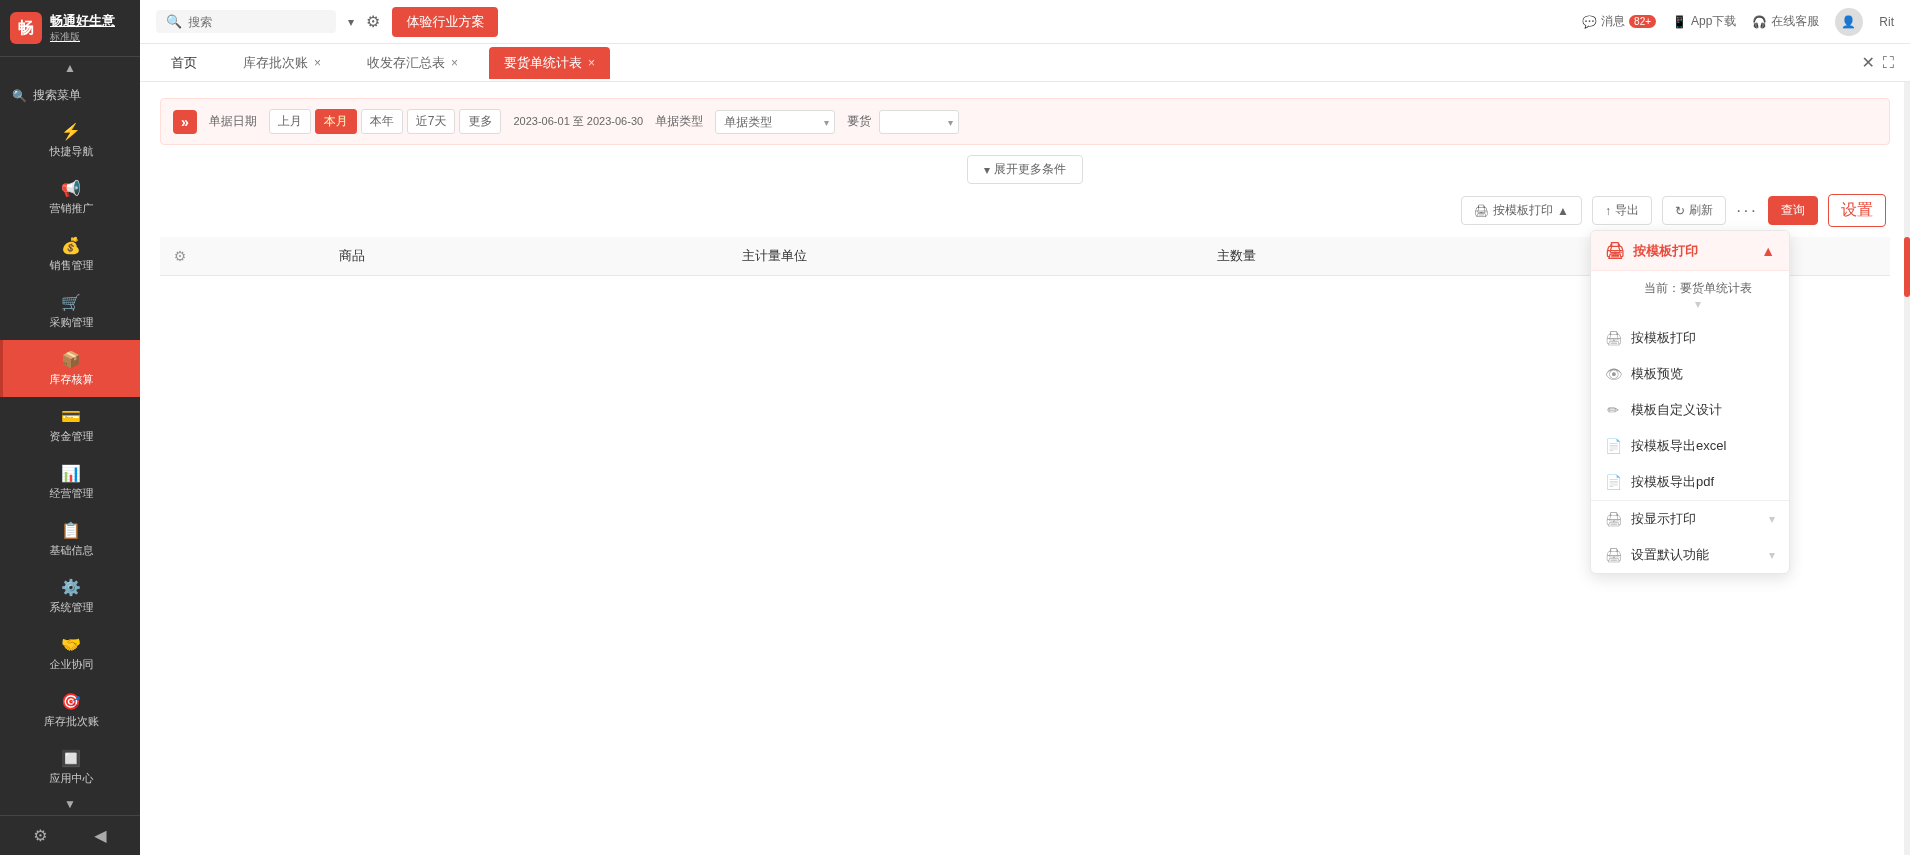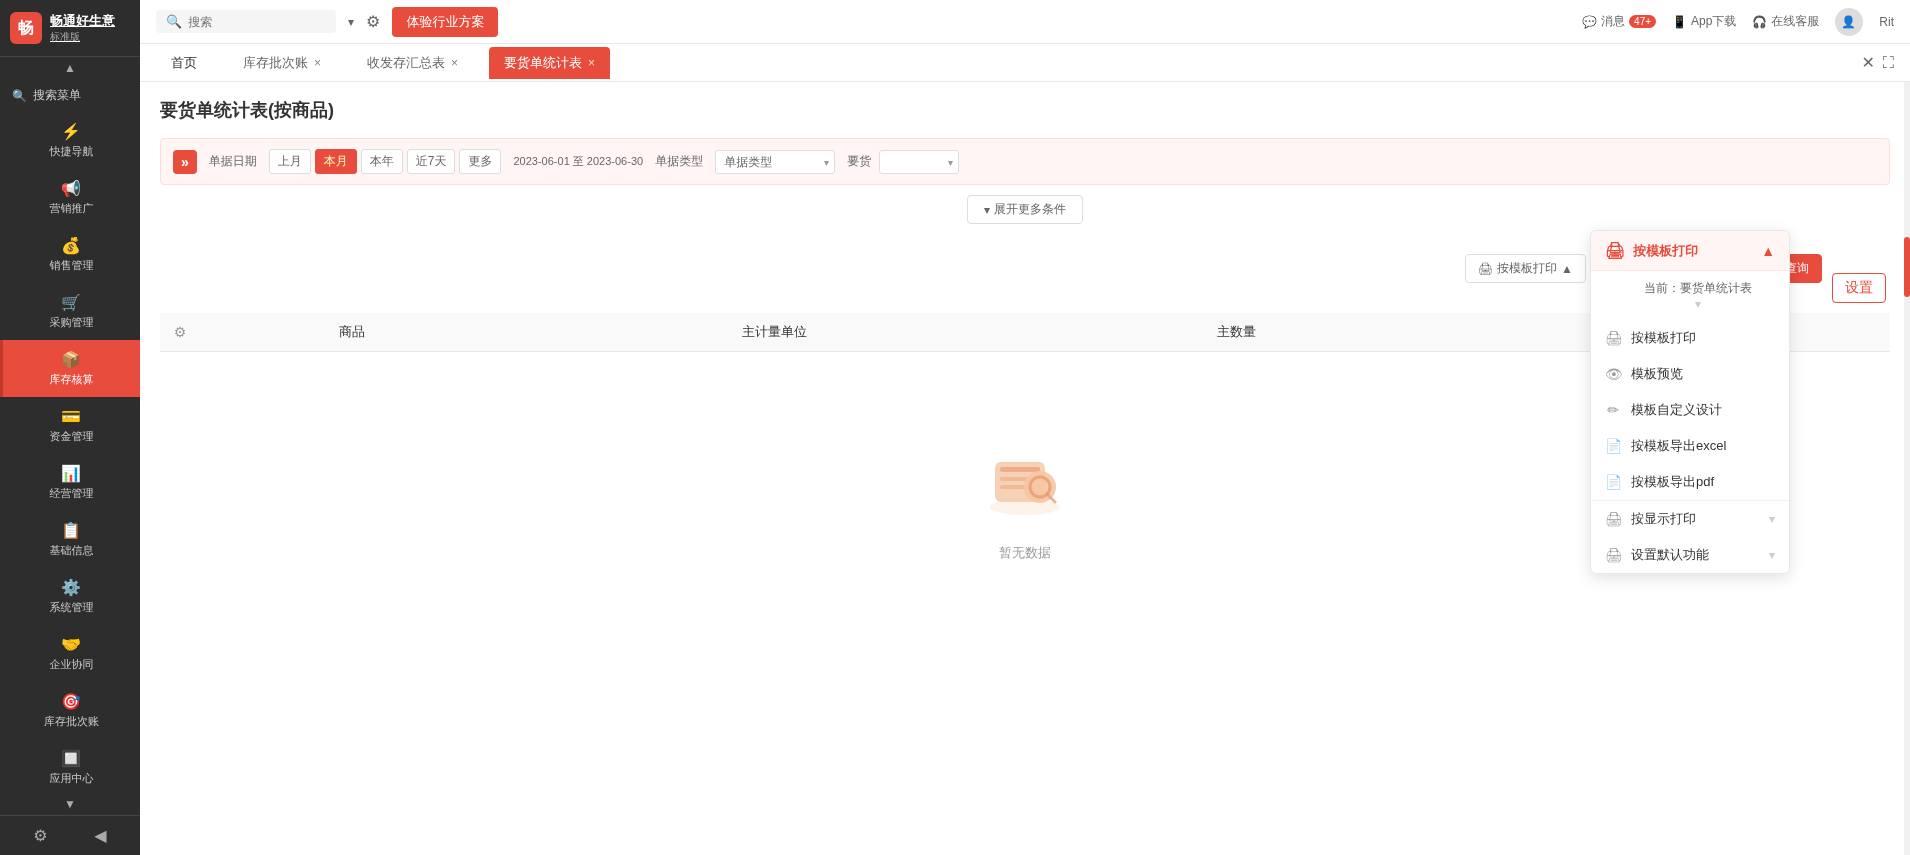--- a/index.html
+++ b/index.html
@@ -296,24 +296,23 @@
       font-size: 12px;
       color: #666;
       cursor: pointer;
     }
     .toolbar-btn.primary { background: #e74c3c; color: white; border-color: #e74c3c; }
     .toolbar-settings-btn {
       padding: 5px 12px;
       border: 1px solid #e74c3c;
       border-radius: 4px;
       background: white;
-      font-size: 14px;
+      font-size: 16px;
       color: #e74c3c;
       cursor: pointer;
-      margin-top: 39px;
     }
     .toolbar-dots { color: #666; cursor: pointer; font-size: 16px; letter-spacing: 2px; }
 
     
     .dropdown-menu {
       position: absolute;
       top: 148px;
       right: 120px;
       background: white;
       border: 1px solid #e8e8e8;
@@ -472,21 +471,21 @@
       <input placeholder="搜索" style="">
     </div>
     <span class="topbar-dropdown">▾</span>
     <span class="topbar-gear">⚙</span>
     <button class="topbar-trial-btn">体验行业方案</button>
     <div class="topbar-spacer"></div>
     <div class="topbar-actions">
       <div class="topbar-action">
         <span>💬</span>
         <span>消息</span>
-        <span class="badge">47+</span>
+        <span class="badge">82+</span>
       </div>
       <div class="topbar-action">
         <span>📱</span>
         <span>App下载</span>
       </div>
       <div class="topbar-action">
         <span>🎧</span>
         <span>在线客服</span>
       </div>
       <div class="topbar-avatar">👤</div>
@@ -511,21 +510,20 @@
         <span class="close-btn">×</span>
       </div>
       <div class="tab-right-controls">
         <span class="tab-control-btn">✕</span>
         <span class="tab-control-btn">⛶</span>
       </div>
     </div>
 
   <div class="page-area">
     <div class="page-content">
-      <div class="page-title">要货单统计表(按商品)</div>
 
       <div class="filter-bar">
         <button class="filter-expand-btn">»</button>
         <span class="filter-label">单据日期</span>
         <div class="filter-date-group" id="filter-date-group">
         <button class="filter-btn">上月</button>
             <button class="filter-btn active">本月</button>
             <button class="filter-btn">本年</button>
             <button class="filter-btn">近7天</button>
             <button class="filter-btn">更多</button>
@@ -580,33 +578,20 @@
               <th>商品</th>
               <th>主计量单位</th>
               <th>主数量</th>
               <th>零售金额</th>
             </tr>
         </thead>
         <tbody>
         </tbody>
       </table>
 
-      <div class="empty-state">
-        <svg class="empty-icon" viewBox="0 0 100 100">
-          <ellipse cx="50" cy="75" rx="35" ry="8" fill="#fde8d8" opacity="0.5"></ellipse>
-          <rect x="20" y="30" width="50" height="40" rx="6" fill="#f5c5a3" opacity="0.8"></rect>
-          <rect x="25" y="35" width="40" height="5" rx="2" fill="#e8956b" opacity="0.6"></rect>
-          <rect x="25" y="45" width="30" height="4" rx="2" fill="#e8956b" opacity="0.4"></rect>
-          <rect x="25" y="53" width="35" height="4" rx="2" fill="#e8956b" opacity="0.4"></rect>
-          <circle cx="65" cy="55" r="16" fill="#f5c5a3" opacity="0.9"></circle>
-          <circle cx="65" cy="55" r="10" fill="none" stroke="#e8956b" stroke-width="3" opacity="0.7"></circle>
-          <line x1="72" y1="62" x2="80" y2="70" stroke="#e8956b" stroke-width="3" stroke-linecap="round" opacity="0.7"></line>
-        </svg>
-        <div class="empty-text">暂无数据</div>
-      </div>
     </div>
 
     <div class="dropdown-menu" id="print-dropdown">
       <div class="dropdown-header">
         <div class="dropdown-header-left">
           <span class="dropdown-header-icon">🖨</span>
           <span>按模板打印</span>
         </div>
         <span class="dropdown-chevron">▲</span>
       </div>

